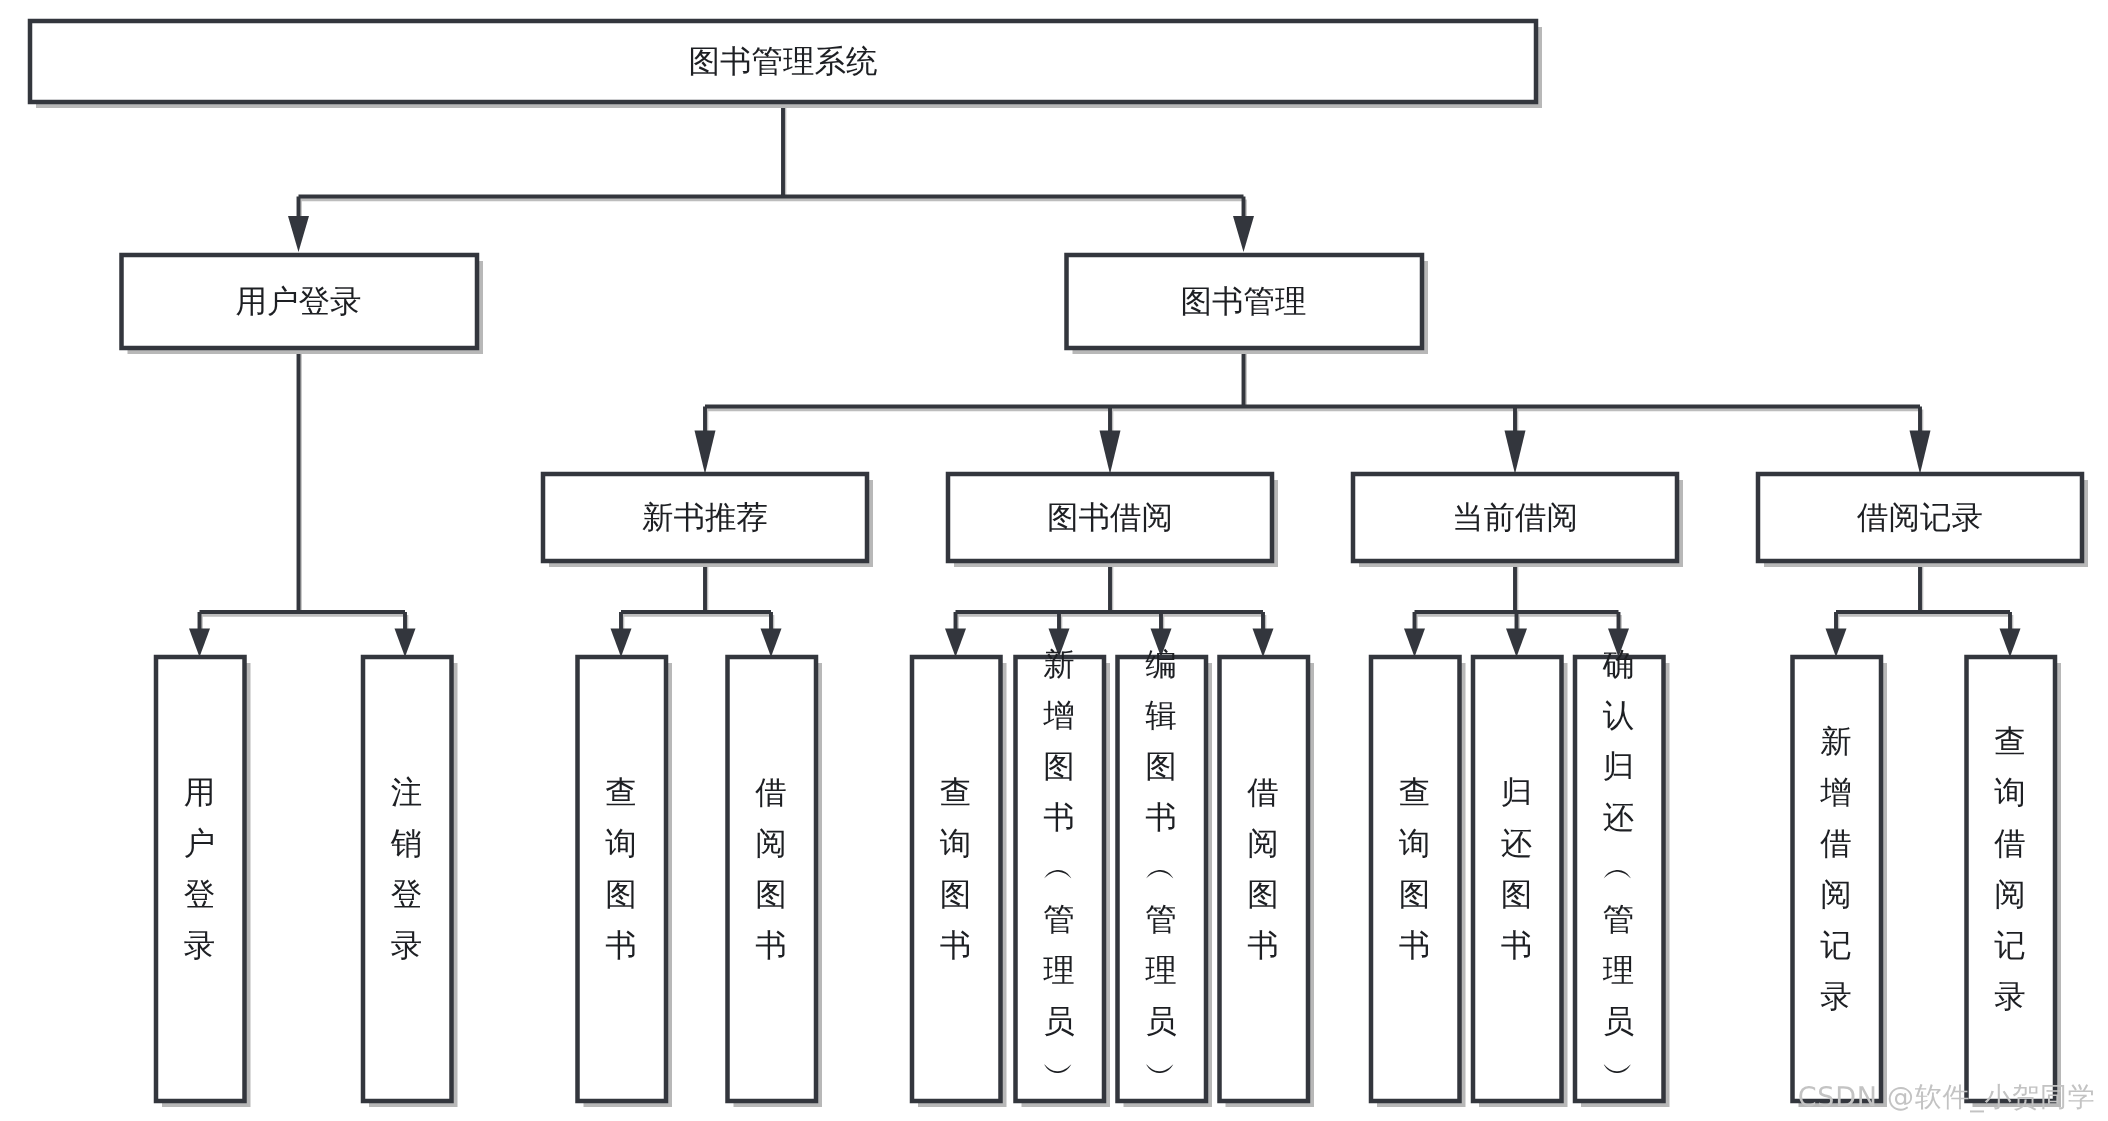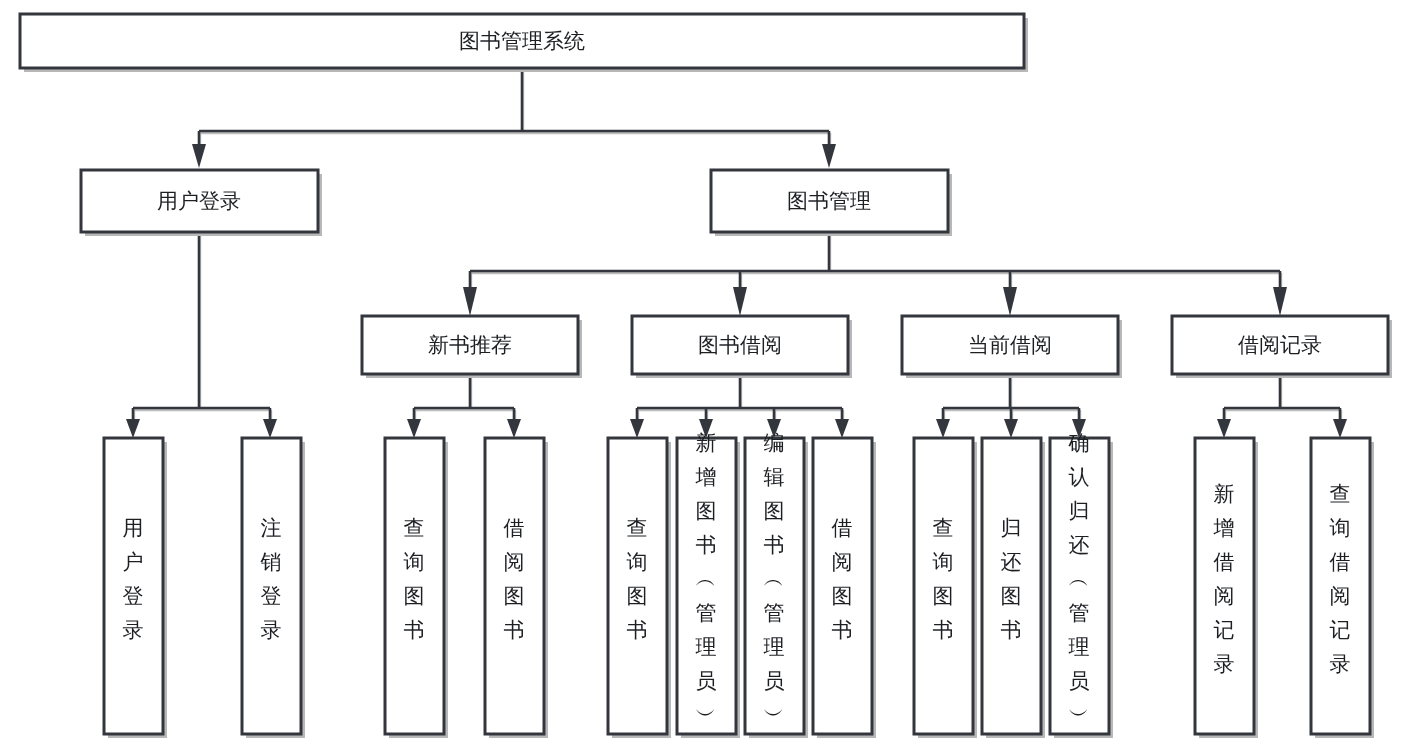--- a/index.html
+++ b/index.html
@@ -183,13 +183,14 @@
 
       <text class="leaf-label" x="943"><tspan x="943" y="535">查</tspan><tspan x="943" y="569">询</tspan><tspan x="943" y="603">图</tspan><tspan x="943" y="637">书</tspan></text>
       <text class="leaf-label" x="1011"><tspan x="1011" y="535">归</tspan><tspan x="1011" y="569">还</tspan><tspan x="1011" y="603">图</tspan><tspan x="1011" y="637">书</tspan></text>
       <text class="leaf-label" x="1079"><tspan x="1079" y="450">确</tspan><tspan x="1079" y="484">认</tspan><tspan x="1079" y="518">归</tspan><tspan x="1079" y="552">还</tspan><tspan x="1079" y="586">︵</tspan><tspan x="1079" y="620">管</tspan><tspan x="1079" y="654">理</tspan><tspan x="1079" y="688">员</tspan><tspan x="1079" y="722">︶</tspan></text>
 
       <text class="leaf-label" x="1224"><tspan x="1224" y="501">新</tspan><tspan x="1224" y="535">增</tspan><tspan x="1224" y="569">借</tspan><tspan x="1224" y="603">阅</tspan><tspan x="1224" y="637">记</tspan><tspan x="1224" y="671">录</tspan></text>
       <text class="leaf-label" x="1340"><tspan x="1340" y="501">查</tspan><tspan x="1340" y="535">询</tspan><tspan x="1340" y="569">借</tspan><tspan x="1340" y="603">阅</tspan><tspan x="1340" y="637">记</tspan><tspan x="1340" y="671">录</tspan></text>
     </g>
   </svg>
 
+  <div class="watermark">CSDN @软件_小贺同学</div>
 </div>
 
 </body></html>

